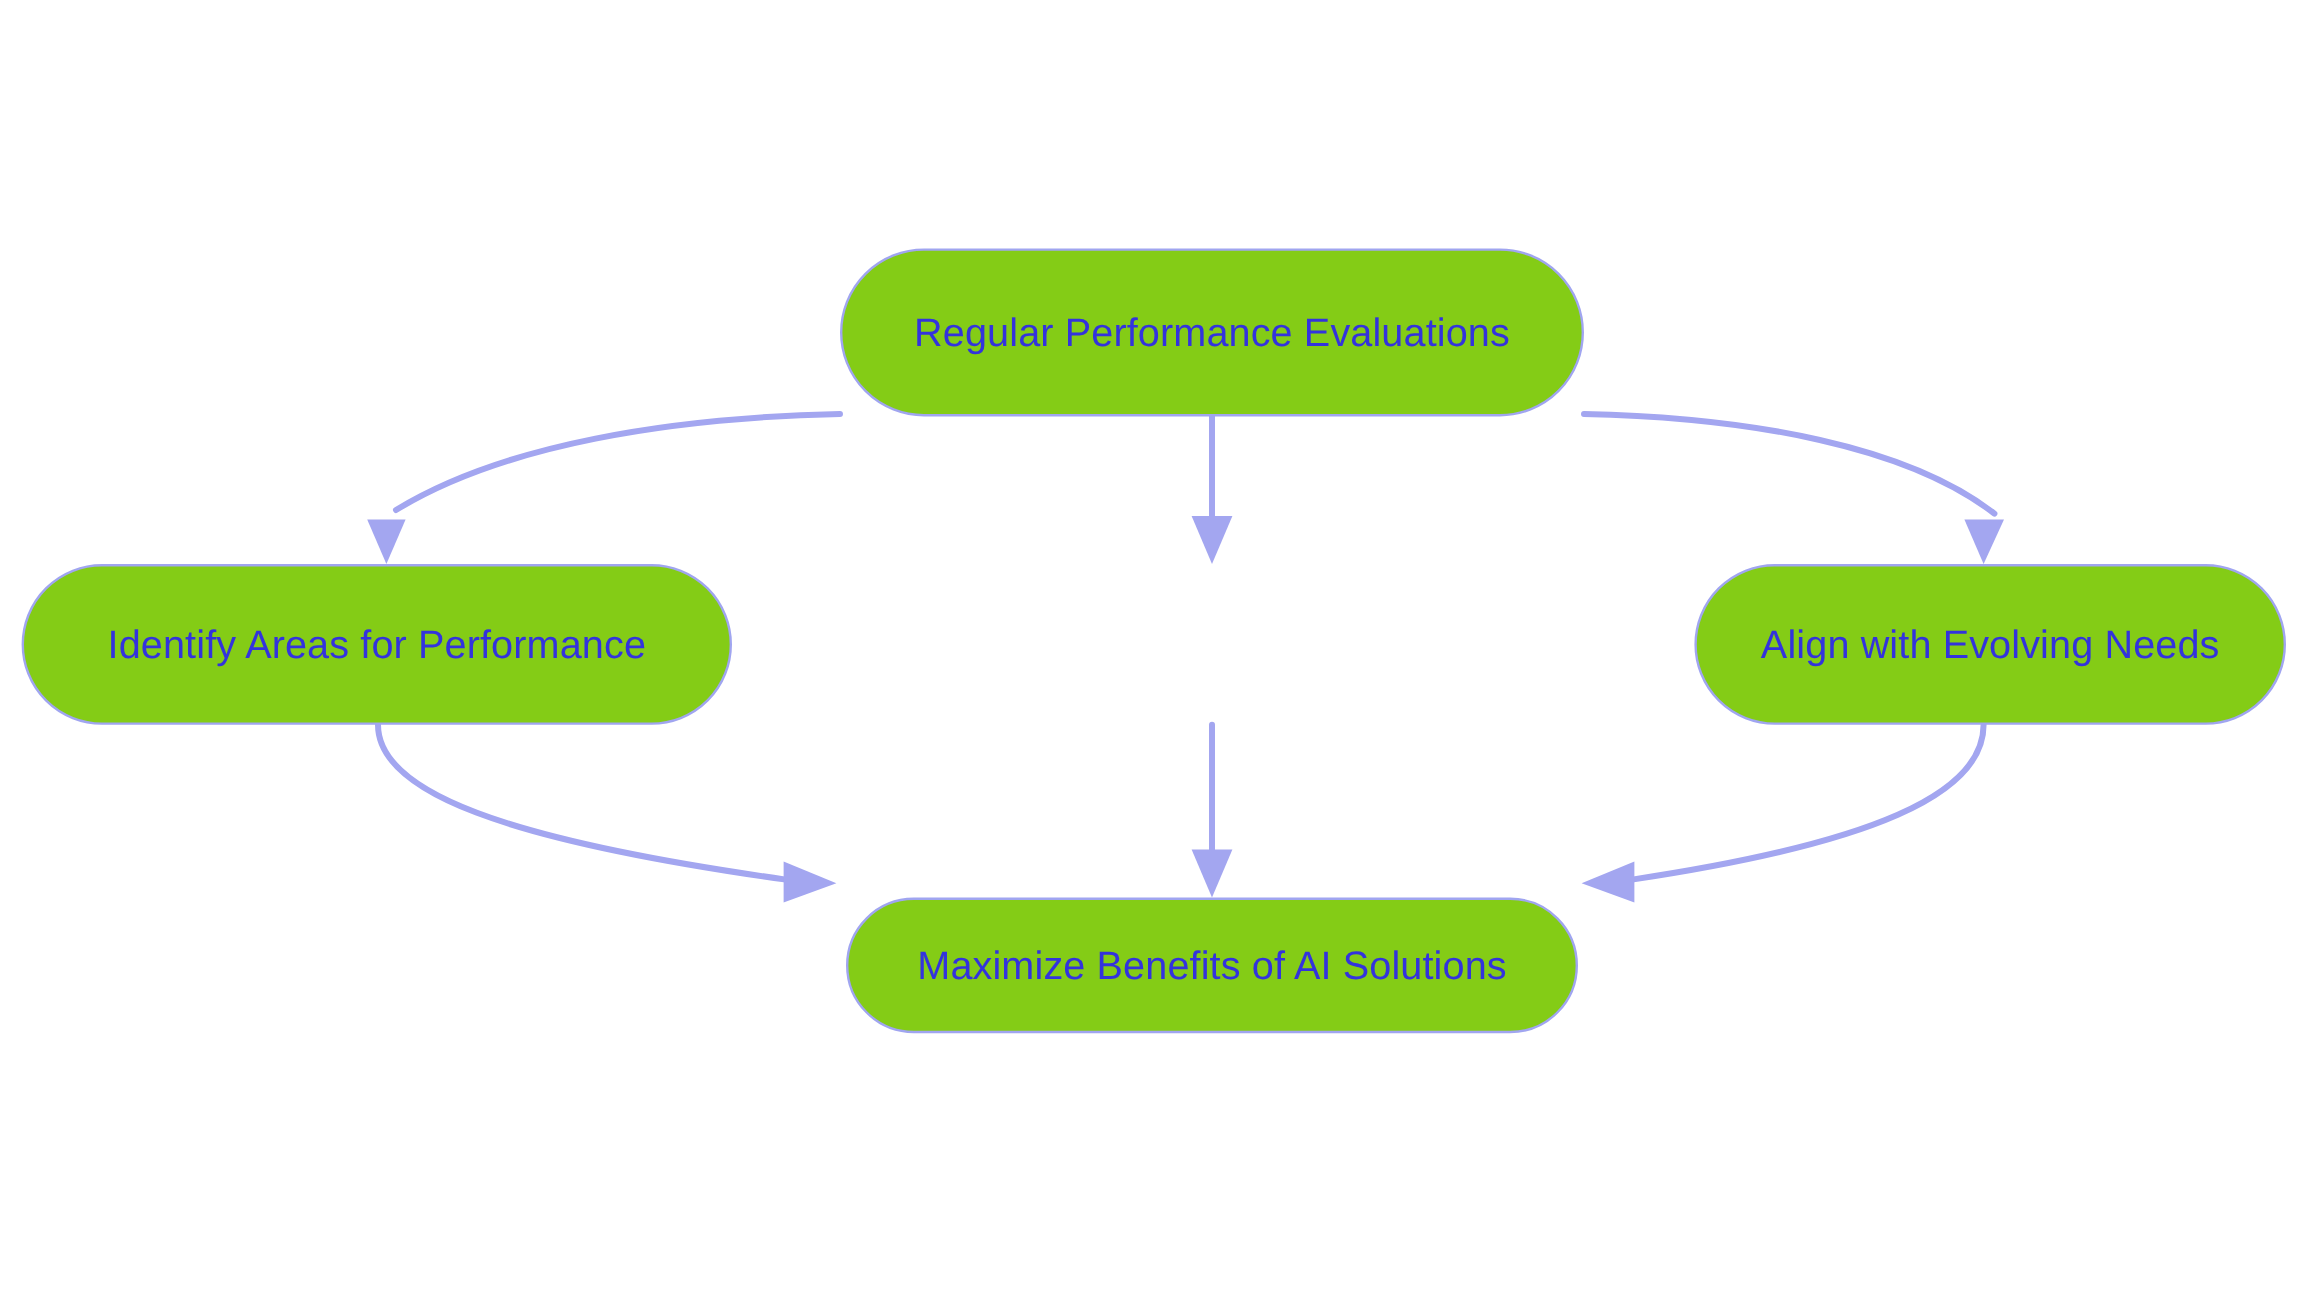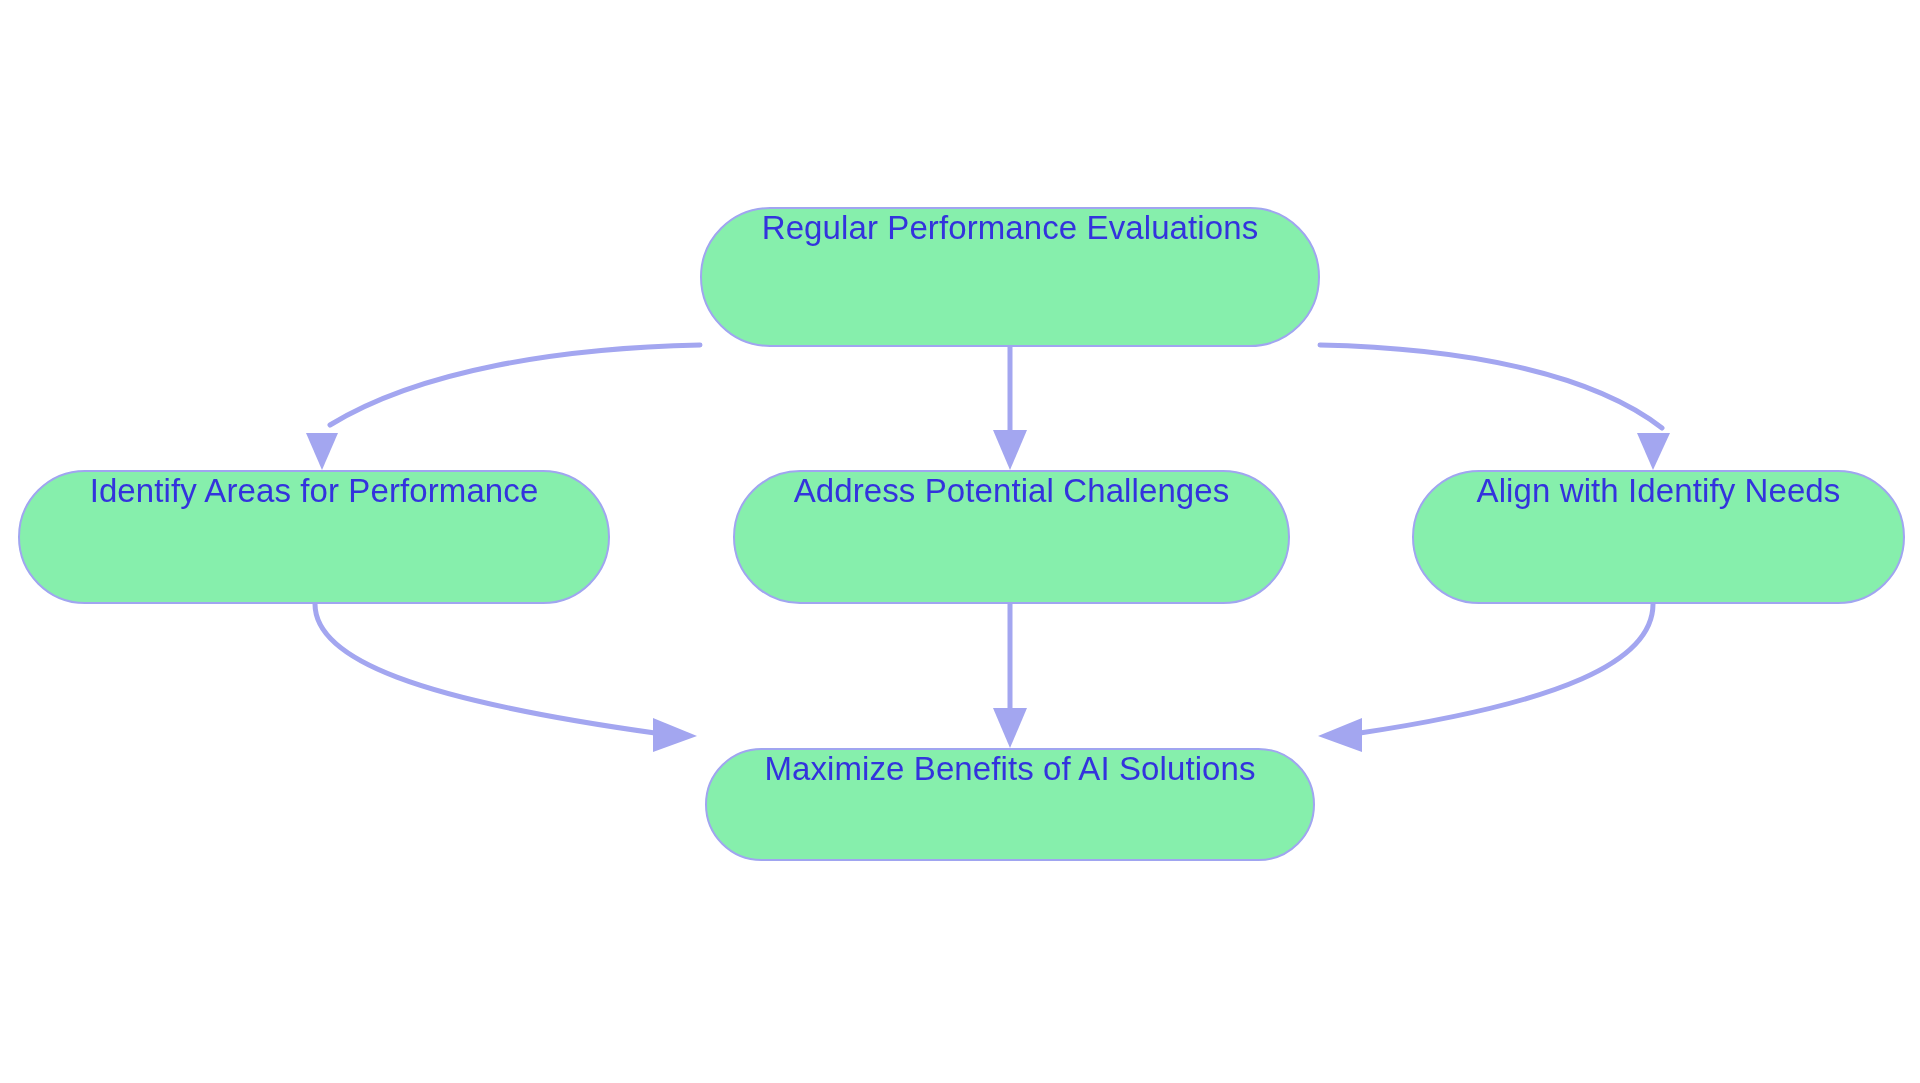--- a/index.html
+++ b/index.html
@@ -23,23 +23,23 @@
     position: absolute;
     top: 0;
     left: 0;
     width: 1920px;
     height: 1083px;
   }
   .node {
     position: absolute;
     box-sizing: border-box;
     display: flex;
-    align-items: flex-start;
+    align-items: center;
     justify-content: center;
-    background: #86efac;
+    background: #84cc16;
     border: 2px solid #a0a5f0;
     border-radius: 72px;
     z-index: 2;
   }
   .node-label {
     color: #3333dd;
     font-size: 33px;
     font-weight: 400;
     letter-spacing: 0.1px;
     white-space: nowrap;
@@ -91,25 +91,22 @@
   </svg>
 
   <div class="node" id="node-l1">
     <span class="node-label">Regular Performance Evaluations</span>
   </div>
 
   <div class="node" id="node-l2a">
     <span class="node-label">Identify Areas for Performance</span>
   </div>
 
-  <div class="node" id="node-l2b">
-    <span class="node-label">Address Potential Challenges</span>
-  </div>
 
   <div class="node" id="node-l2c">
-    <span class="node-label">Align with Identify Needs</span>
+    <span class="node-label">Align with Evolving Needs</span>
   </div>
 
   <div class="node" id="node-l3">
     <span class="node-label">Maximize Benefits of AI Solutions</span>
   </div>
 
 </div>
 
 </body></html>

